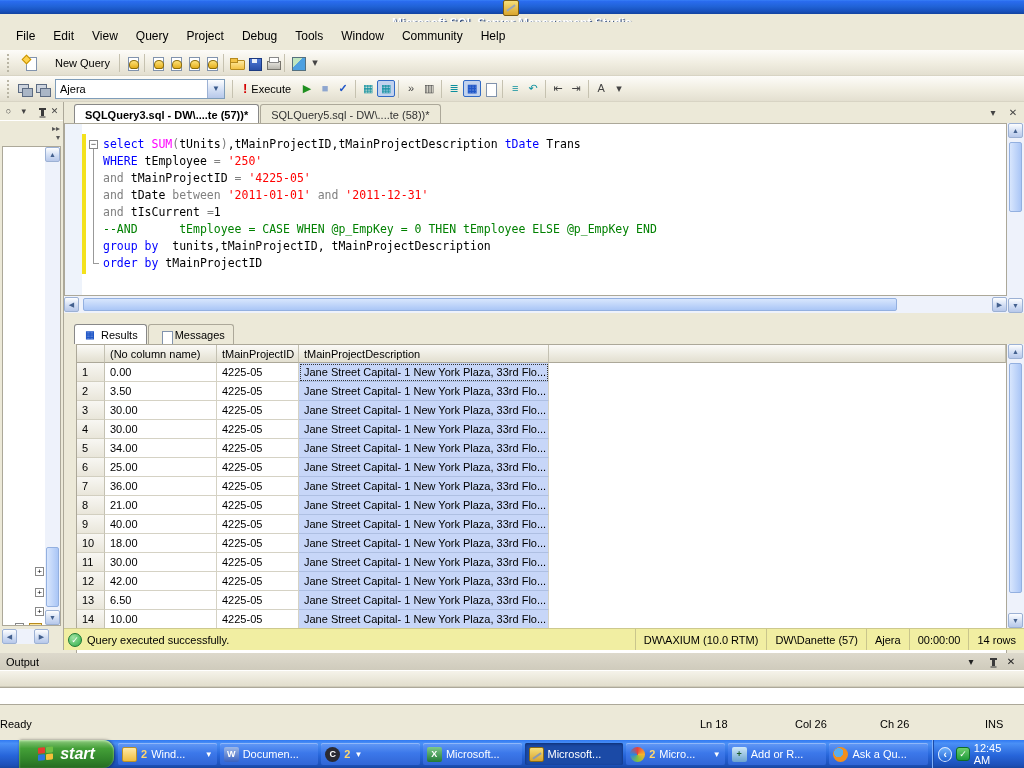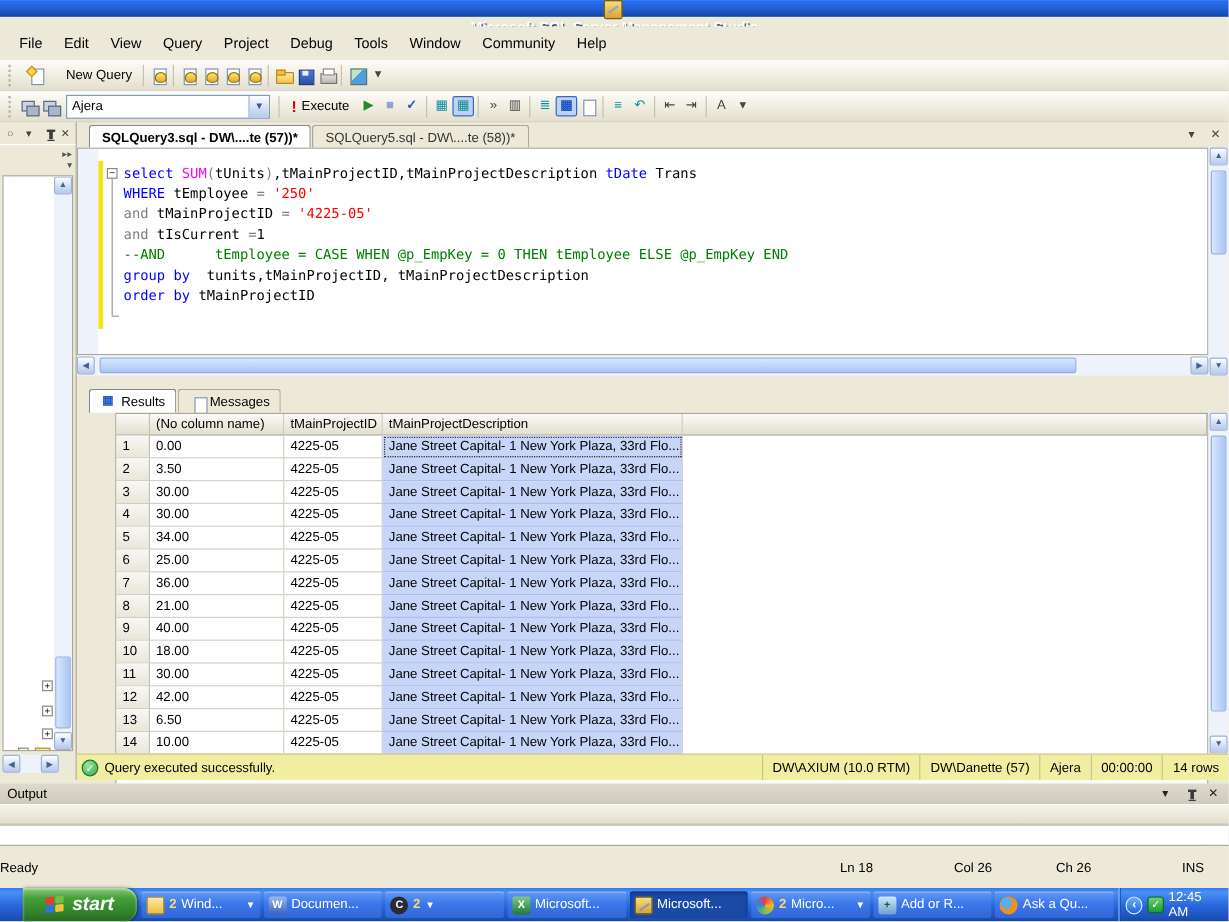--- a/index.html
+++ b/index.html
@@ -103,21 +103,21 @@
   .ed-vsb{position:absolute;right:0;top:21px;width:17px;height:190px;background:#eef2fb;}
   .ed-hsb{position:absolute;left:0;right:17px;top:194px;height:17px;background:#eef2fb;}
 
   
   .results{position:absolute;left:0;right:0;top:220px;height:328px;}
   .rtabs{position:absolute;left:10px;top:0;height:22px;display:flex;align-items:flex-end;gap:1px;}
   .rtab{height:20px;display:flex;align-items:center;gap:4px;padding:0 8px;border:1px solid #aca899;border-bottom:none;
     border-radius:3px 3px 0 0;background:#ece9d8;}
   .rtab.active{background:#fff;border-color:#888;}
   .rtab .icn{width:14px;height:13px;font-size:10px;}
-  .grid{position:absolute;left:12px;right:17px;top:22px;height:364px;background:#fff;border:1px solid #aca899;overflow:hidden;margin-left:20px;}
+  .grid{position:absolute;left:12px;right:17px;top:22px;height:364px;background:#fff;border:1px solid #aca899;overflow:hidden;}
   .ghead{display:flex;height:18px;}
   .gc{border-right:1px solid #d5d2c4;border-bottom:1px solid #d5d2c4;padding:0 5px;display:flex;align-items:center;
     white-space:nowrap;overflow:hidden;flex:none;}
   .ghead .gc{background:linear-gradient(#fbfaf7,#eceadf 60%,#e2dfd0);border-right:1px solid #c4c1b2;border-bottom:1px solid #aca899;}
   .grow{display:flex;height:19px;}
   .gc.rn{background:linear-gradient(#f8f7f3,#e9e6da);border-right:1px solid #c4c1b2;border-bottom:1px solid #d2cfc0;justify-content:flex-start;}
   .c0{width:28px;} .c1{width:112px;} .c2{width:82px;} .c3{width:250px;}
   .cfill{flex:1;border-bottom:1px solid transparent;border-right:none;}
   .gc.selcell{background:#c7d6f8;border-bottom:1px solid #aebfe2;}
   .gc.focuscell{outline:1px dotted #333;outline-offset:-2px;}
@@ -318,20 +318,21 @@
       <div class="editor">
         <div class="ed-margin"></div>
         <div class="ed-ybar"></div>
         <div class="fold-box">−</div>
         <div class="fold-vline"></div>
         <div class="fold-tick"></div>
         <div class="code">
             <div class="cl"><span class="c-k">select </span><span class="c-f">SUM</span><span class="c-o">(</span><span class="c-t">tUnits</span><span class="c-o">)</span><span class="c-t">,tMainProjectID,tMainProjectDescription </span><span class="c-k">tDate</span><span class="c-t"> Trans</span></div>
             <div class="cl"><span class="c-k">WHERE </span><span class="c-t">tEmployee </span><span class="c-o">= </span><span class="c-s">'250'</span></div>
             <div class="cl"><span class="c-o">and </span><span class="c-t">tMainProjectID </span><span class="c-o">= </span><span class="c-s">'4225-05'</span></div>
+            <div class="cl"><span class="c-o">and </span><span class="c-t">tDate </span><span class="c-o">between </span><span class="c-s">'2011-01-01'</span><span class="c-o"> and </span><span class="c-s">'2011-12-31'</span></div>
             <div class="cl"><span class="c-o">and </span><span class="c-t">tIsCurrent </span><span class="c-o">=</span><span class="c-t">1</span></div>
             <div class="cl"><span class="c-c">--AND      tEmployee = CASE WHEN @p_EmpKey = 0 THEN tEmployee ELSE @p_EmpKey END</span></div>
             <div class="cl"><span class="c-k">group by</span><span class="c-t">  tunits,tMainProjectID, tMainProjectDescription</span></div>
             <div class="cl"><span class="c-k">order by</span><span class="c-t"> tMainProjectID</span></div>
           </div>
       </div>
       <div class="ed-vsb">
         <span class="sb-btn" style="top:0;left:1px;">▲</span>
         <span class="sb-thumb" style="left:2px;width:13px;top:19px;height:70px;"></span>
         <span class="sb-btn" style="bottom:0;left:1px;">▼</span>

